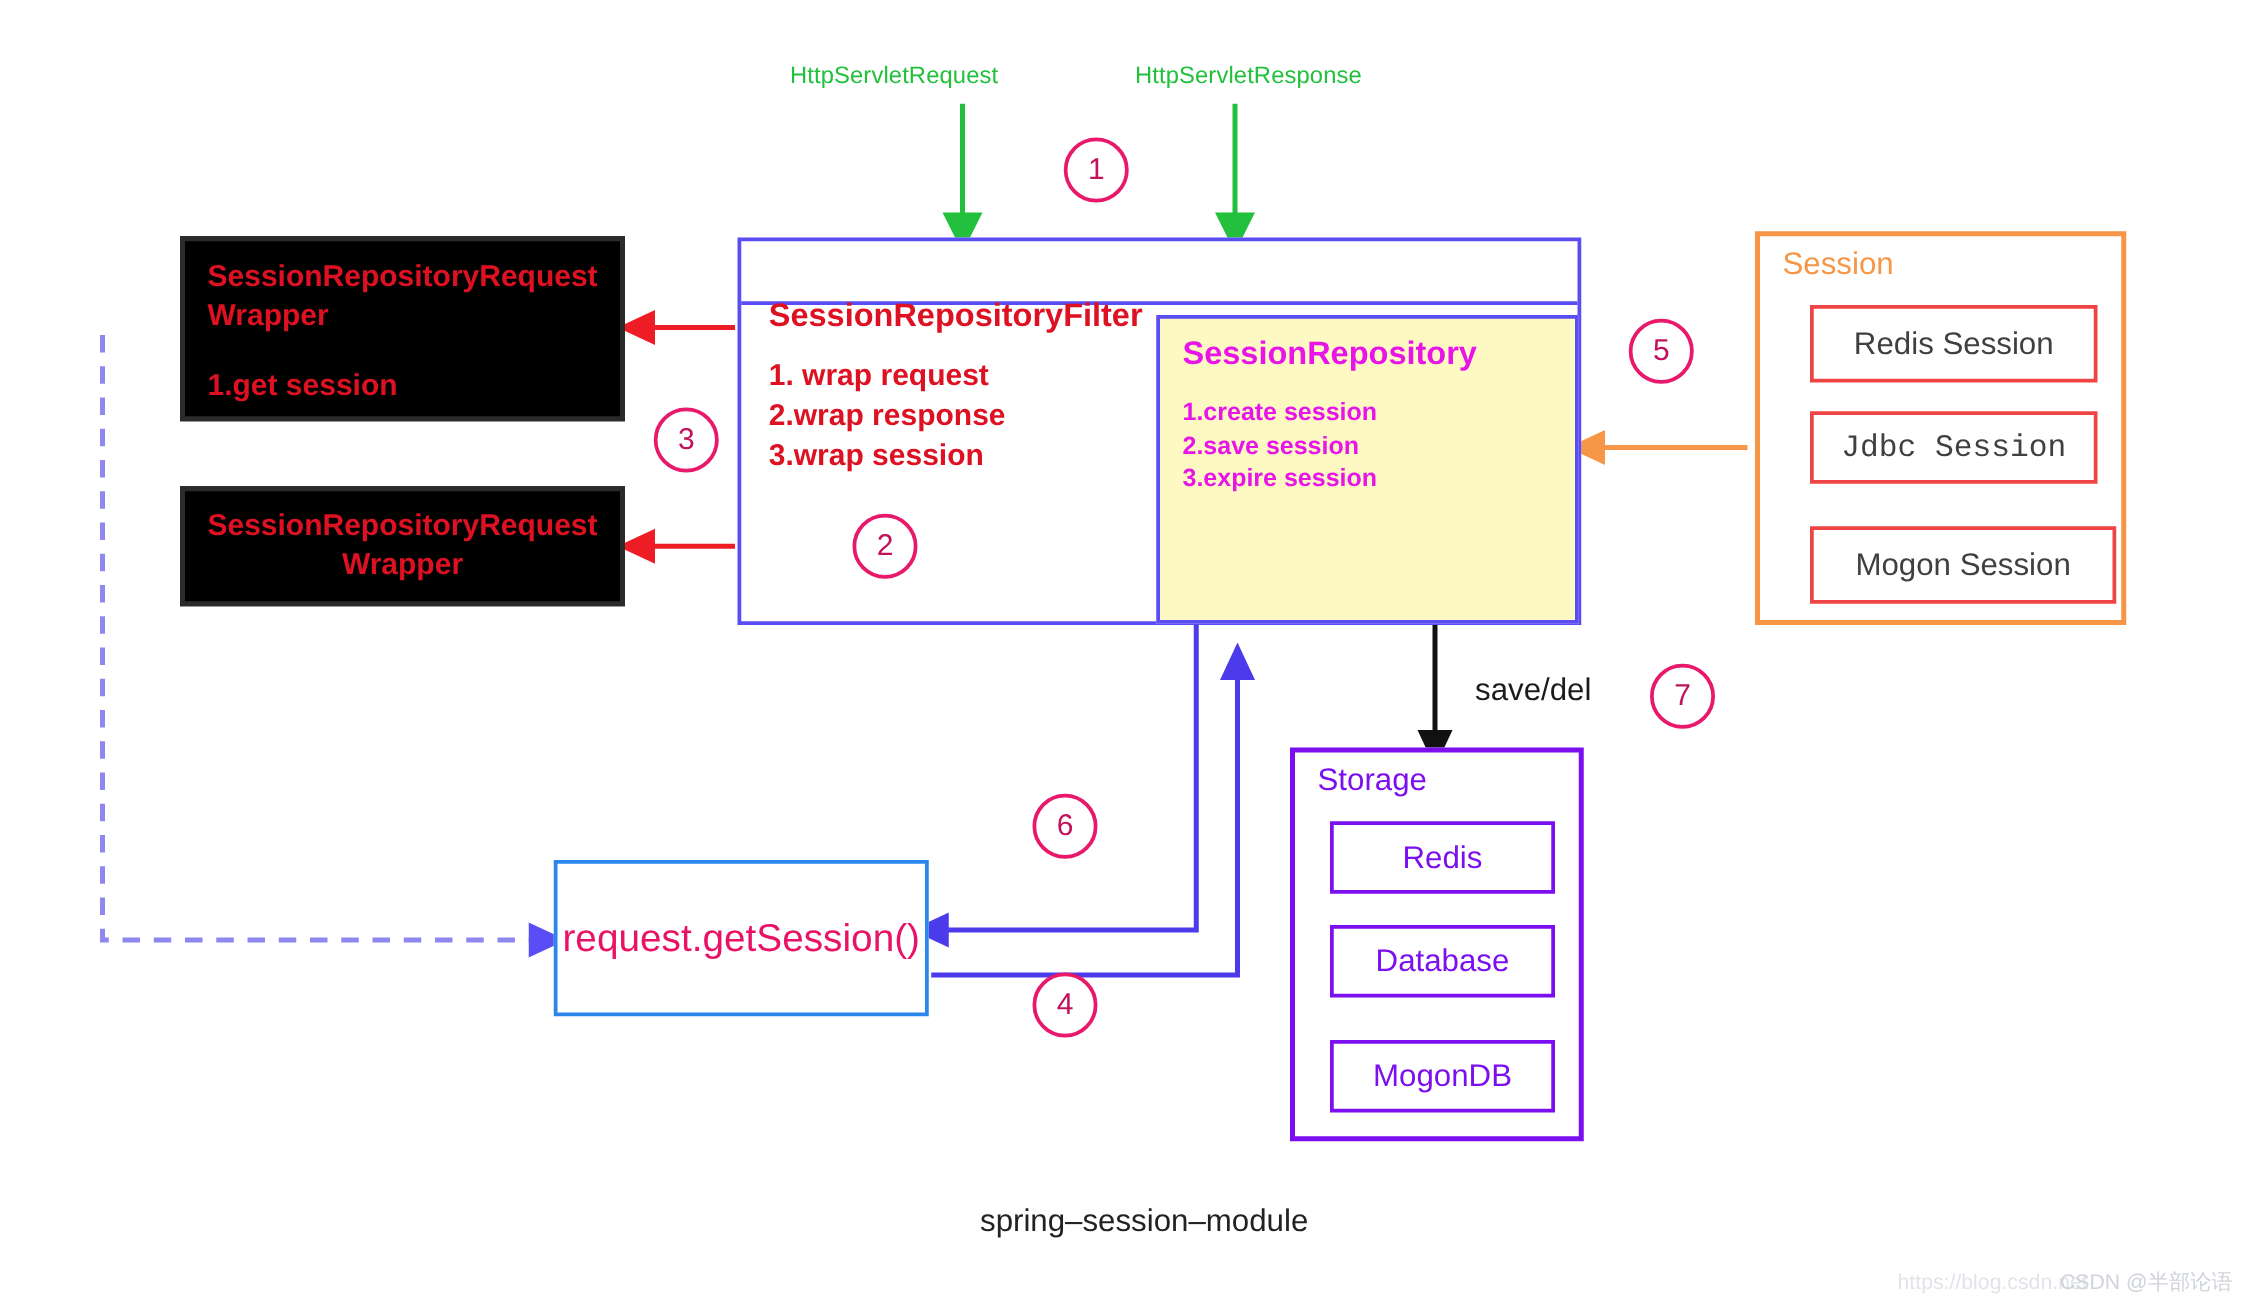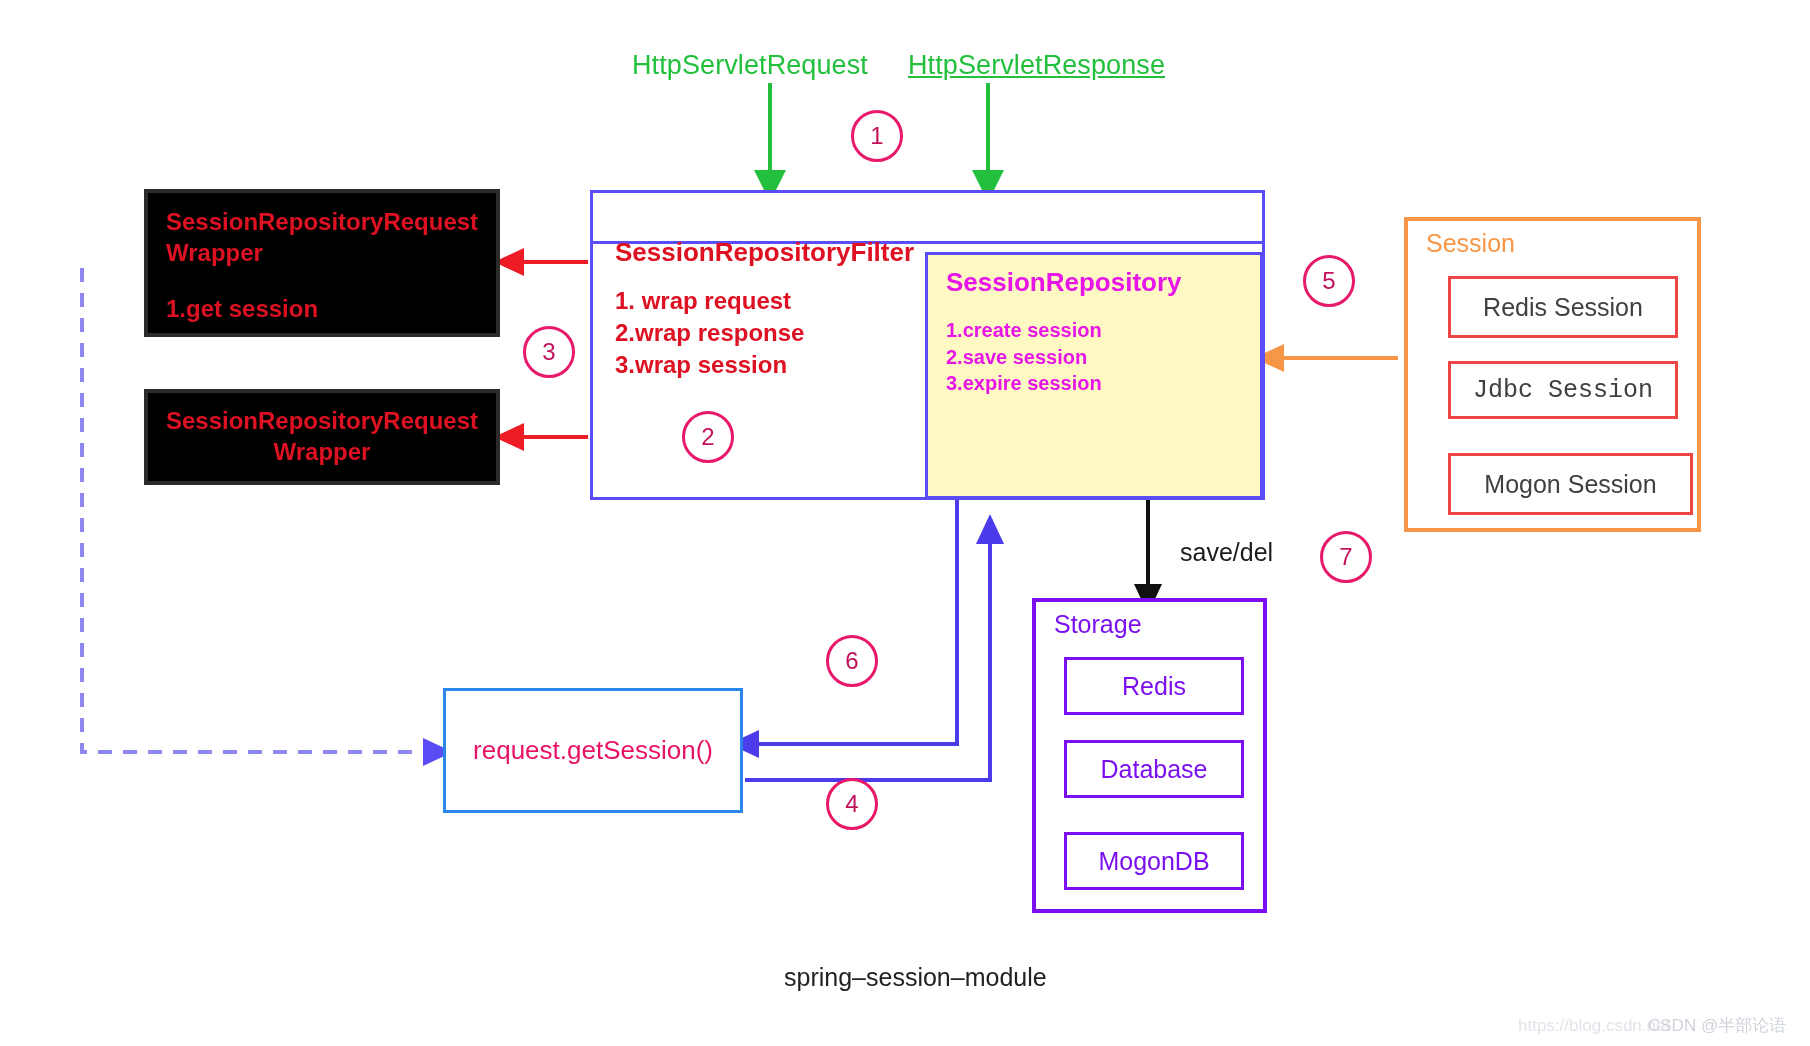--- a/index.html
+++ b/index.html
@@ -19,21 +19,21 @@
     left:0; top:0;
     width:1810px;
     height:1046px;
     pointer-events:none;
   }
   .node{ position:absolute; box-sizing:border-box; }
 
   
   .green-label{
     color:#22c03c;
-    font-size:27px;
+    font-size:19px;
     white-space:nowrap;
     letter-spacing:.1px;
   }
 
   
   .wrapper-box{
     border:4px solid #2b2b2b;
     background:#000000;
     color:#dd1122;
     font-size:24px;
@@ -99,21 +99,20 @@
     color:#e815e8;
     font-size:20px;
     font-weight:bold;
     line-height:1.33;
   }
 
   
   .session-group{
     border:4px solid #f79646;
     background:#fff;
-    margin-top:32px;
   }
   .group-title{
     position:absolute;
     left:18px; top:8px;
     font-size:25px;
     white-space:nowrap;
   }
   .group-title.orange{ color:#f79646; }
   .group-title.violet{ color:#7b0ff0; }
   .chip{
@@ -143,21 +142,21 @@
   
   .getsession-box{
     border:3px solid #2a86eb;
     background:#fff;
     display:flex;
     align-items:center;
     justify-content:center;
   }
   .getsession-label{
     color:#e81367;
-    font-size:26px;
+    font-size:31px;
     white-space:nowrap;
   }
 
   
   .badge{
     position:absolute;
     width:46px; height:46px;
     border:3px solid #e8196b;
     border-radius:50%;
     color:#c2125c;
@@ -232,21 +231,21 @@
 
     <path d="M 955 745 L 955 700 L 745 700" fill="none" stroke="#4b3bea" stroke-width="4" style="display:none"></path>
 
     <path d="M 957 500 L 957 744 L 745 744" fill="none" stroke="#4b3bea" stroke-width="4" marker-end="url(#ah-violet)"></path>
     <path d="M 745 780 L 990 780 L 990 530" fill="none" stroke="#4b3bea" stroke-width="4" marker-end="url(#ah-violet)"></path>
 
     <path d="M 82 268 L 82 752 L 437 752" fill="none" stroke="#8f87f0" stroke-width="4" stroke-dasharray="14 11" marker-end="url(#ah-dash)"></path>
   </svg>
 
   <div class="node green-label" style="left:632px; top:50px;">HttpServletRequest</div>
-  <div class="node green-label" style="left:908px; top:50px;text-decoration:underline;">HttpServletResponse</div>
+  <div class="node green-label" style="left:908px; top:50px;">HttpServletResponse</div>
 
   <div class="node wrapper-box" style="left:144px; top:189px; width:356px; height:148px;">
     <div>SessionRepositoryRequest</div>
     <div>Wrapper</div>
     <div class="gap"></div>
     <div>1.get session</div>
   </div>
 
   <div class="node wrapper-box center-text" style="left:144px; top:389px; width:356px; height:96px;">
     <div>SessionRepositoryRequest</div>

